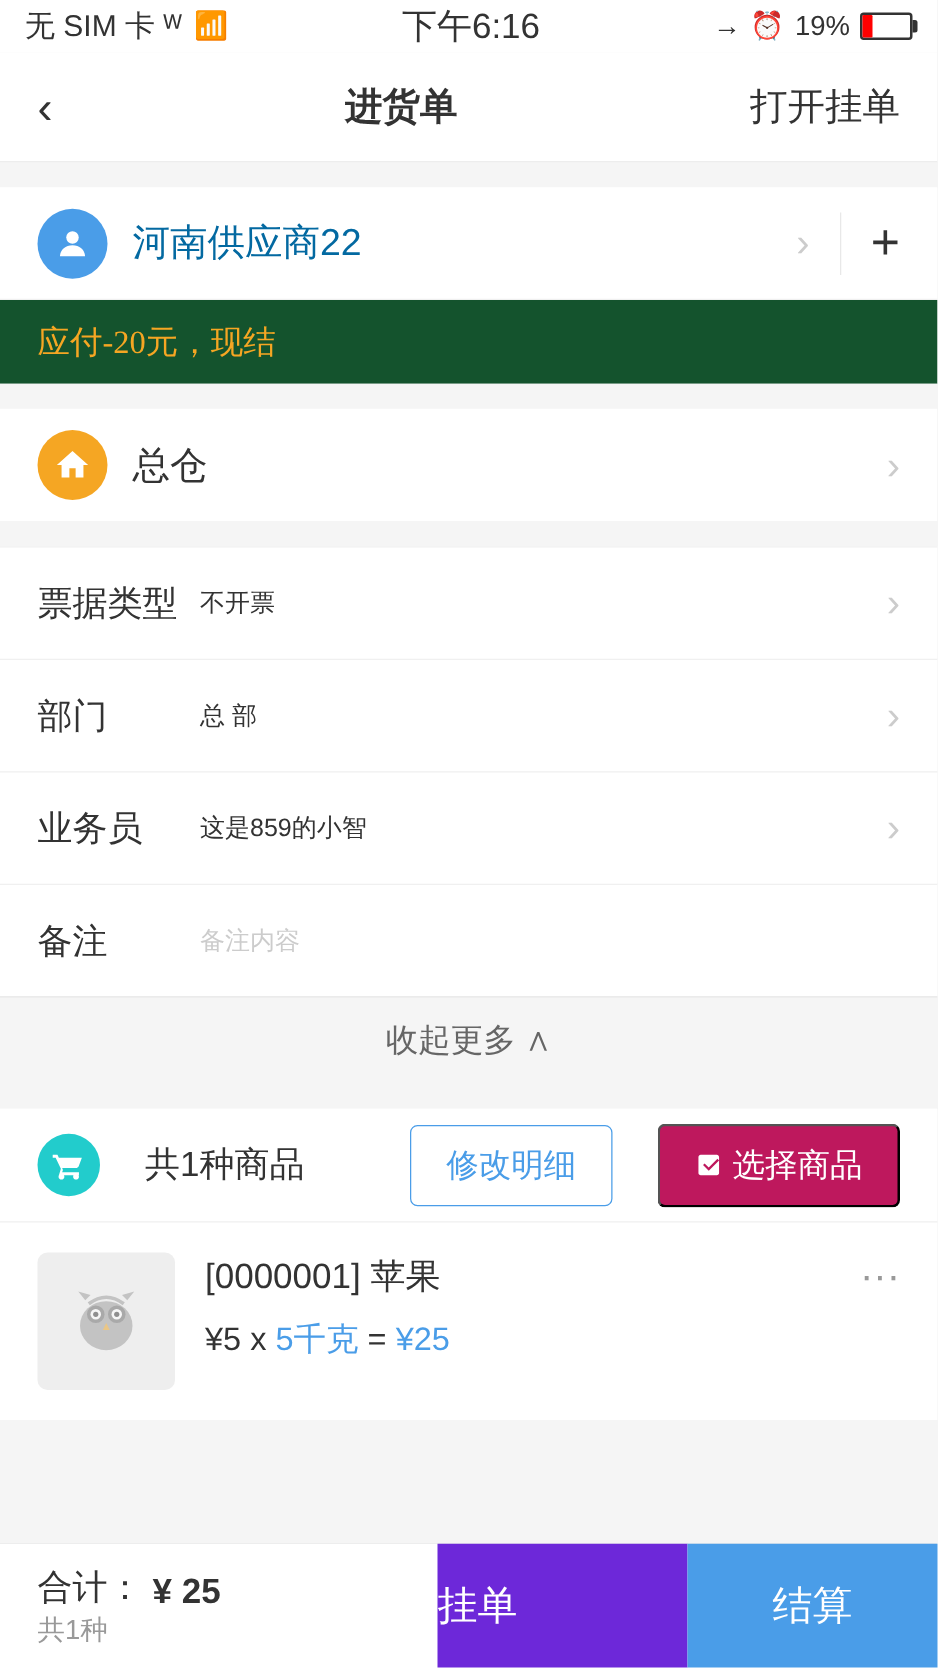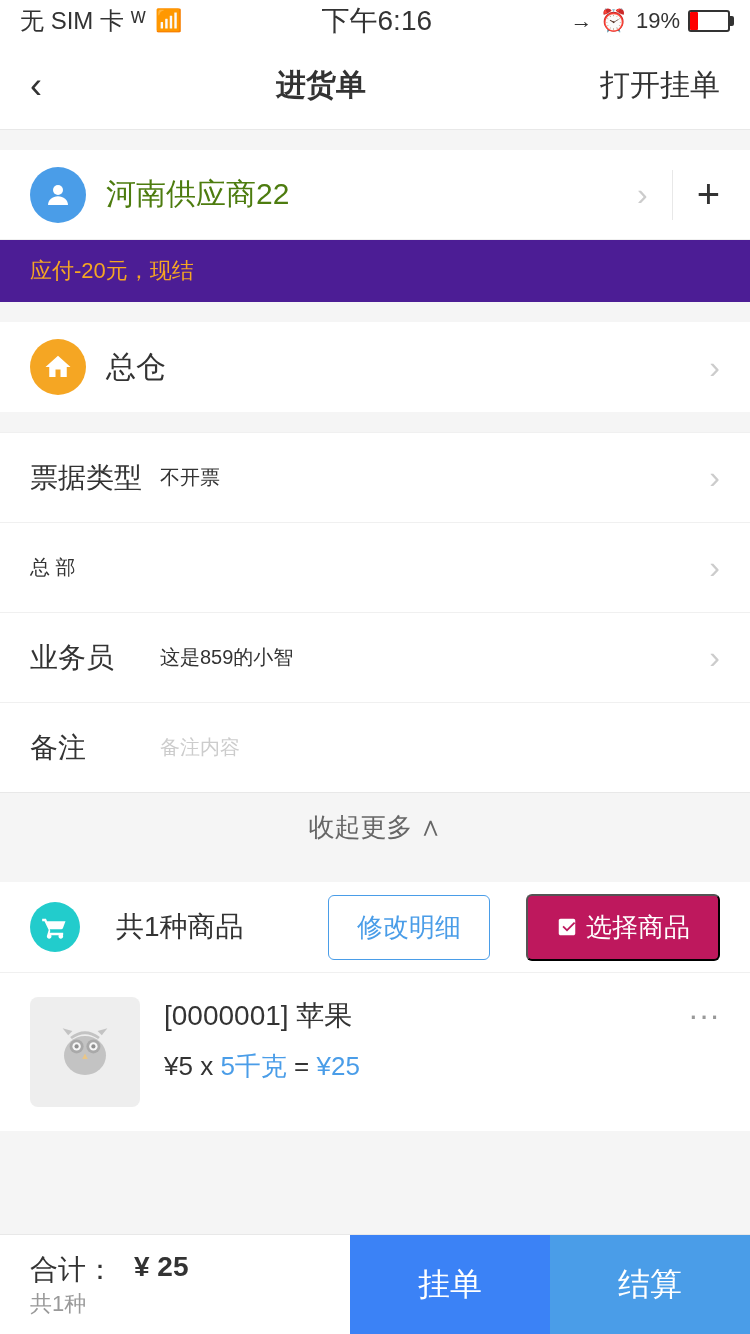--- a/index.html
+++ b/index.html
@@ -122,44 +122,45 @@
       flex-shrink: 0;
     }
     .avatar-person {
       width: 30px;
       height: 30px;
       fill: #fff;
     }
     .supplier-name {
       flex: 1;
       font-size: 30px;
-      color: #4d7c0f;
+      color: #0369a1;
     }
     .chevron-right {
       color: #ccc;
       font-size: 32px;
     }
     .supplier-divider {
       width: 1px;
       height: 50px;
       background: #e8e8e8;
       margin: 0 24px;
     }
     .add-btn {
       font-size: 40px;
       color: #333;
       cursor: pointer;
     }
 
     
     .alert-banner {
-      background: #4c1d95;
+      background: #14532d;
       padding: 16px 30px;
-      font-size: 22px;
+      font-size: 26px;
       color: #f5a623;
+      font-family: Liberation Serif, serif;
     }
 
     
     .warehouse-row {
       background: #fff;
       display: flex;
       align-items: center;
       padding: 0 30px;
       height: 90px;
     }
@@ -325,24 +326,24 @@
       font-size: 28px;
       font-weight: 600;
       color: #333;
     }
     .footer-total-count {
       font-size: 22px;
       color: #999;
     }
     .footer-btn-hang {
       width: 200px;
-      background: #3b82f6;
-      display: flex;
-      align-items: center;
-      justify-content: center;
+      background: #6d28d9;
+      display: flex;
+      align-items: center;
+      justify-content: flex-start;
       font-size: 32px;
       color: #fff;
       cursor: pointer;
     }
     .footer-btn-checkout {
       width: 200px;
       background: #4a9de8;
       display: flex;
       align-items: center;
       justify-content: center;
@@ -412,20 +413,21 @@
 
 <div class="section-gap"></div>
 
 <div class="card">
   <div class="form-row">
     <span class="form-label">票据类型</span>
     <span class="form-value">不开票</span>
     <span class="chevron-right">›</span>
   </div>
   <div class="form-row">
+    <span class="form-label">部门</span>
     <span class="form-value">总 部</span>
     <span class="chevron-right">›</span>
   </div>
   <div class="form-row">
     <span class="form-label">业务员</span>
     <span class="form-value">这是859的小智</span>
     <span class="chevron-right">›</span>
   </div>
   <div class="form-row">
     <span class="form-label">备注</span>
@@ -484,21 +486,21 @@
       </div>
     </div>
     <span class="product-more">···</span>
   </div>
 </div>
 
 <div style="height:110px;"></div>
 
 <div class="footer">
   <div class="footer-total">
-    <div style="display:flex;align-items:flex-start;gap:20px;">
+    <div style="display:flex;align-items:flex-end;gap:8px;">
       <span>合计：</span>
       <span class="footer-total-amount">¥ 25</span>
     </div>
     <span class="footer-total-count">共1种</span>
   </div>
   <div class="footer-btn-hang">
     <span>挂单</span>
   </div>
   <div class="footer-btn-checkout">
     <span>结算</span>

